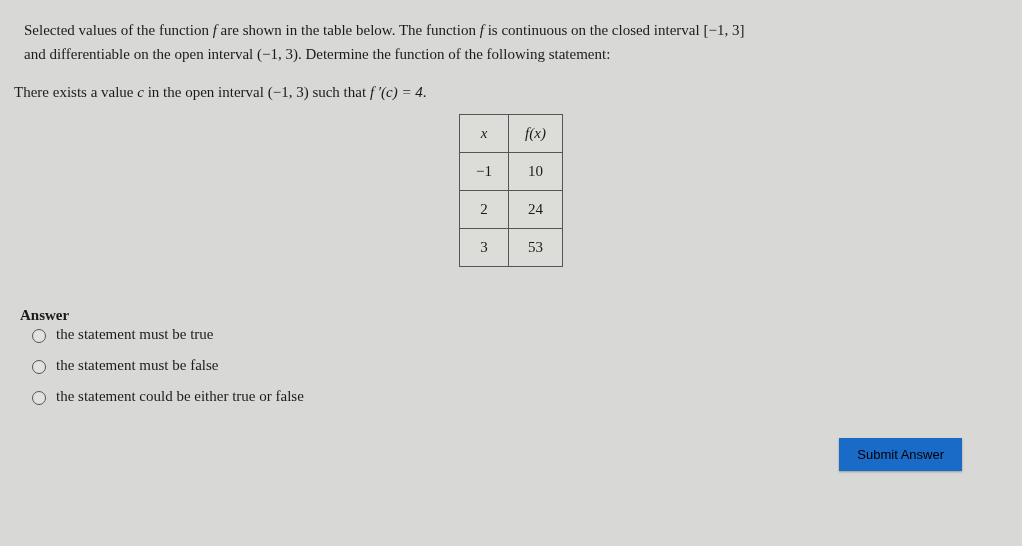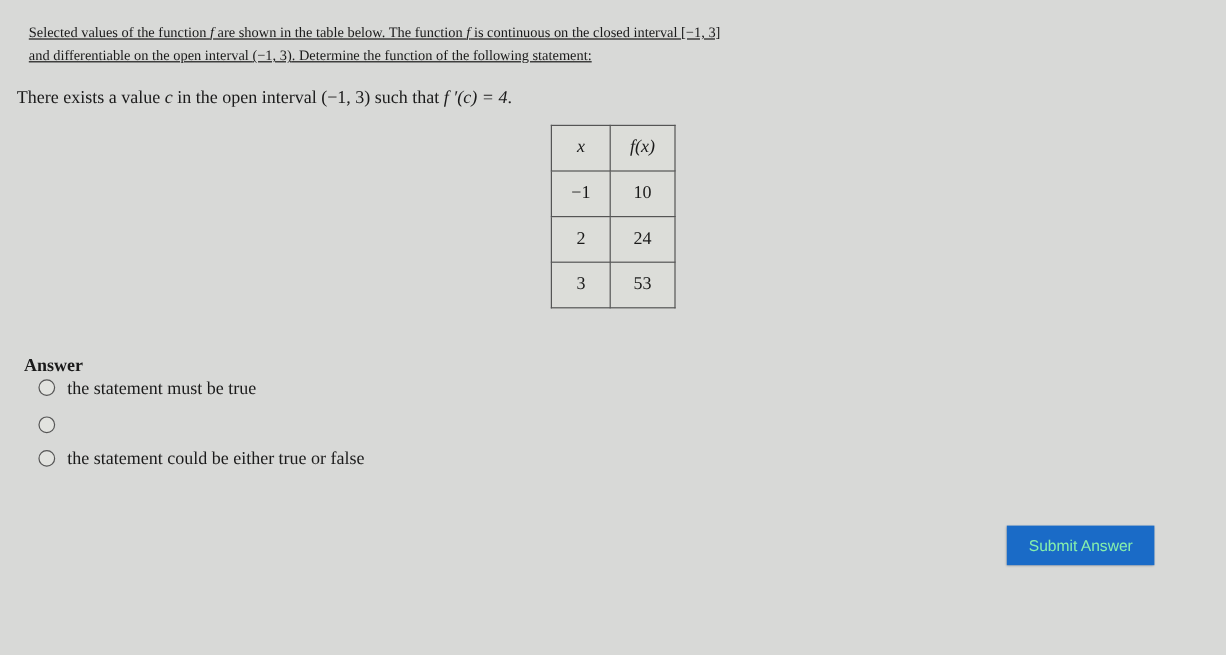--- a/index.html
+++ b/index.html
@@ -10,24 +10,23 @@
     body {
       font-family: Georgia, 'Times New Roman', serif;
       background: #d8d9d7;
       width: 1022px;
       height: 546px;
       padding: 18px 24px;
       color: #1a1a1a;
       position: relative;
     }
     .problem-text {
-      font-size: 12px;
+      font-size: 15px;
       line-height: 1.6;
       margin-bottom: 14px;
-      text-decoration: underline;
     }
     .statement-text {
       font-size: 15px;
       line-height: 1.6;
       margin-left: -10px;
       margin-bottom: 9px;
     }
     .math-f {
       font-style: italic;
       font-family: 'Times New Roman', serif;
@@ -60,40 +59,40 @@
       font-size: 15px;
       font-weight: bold;
       margin-bottom: 2px;
       margin-left: -4px;
     }
     .options {
       margin-left: 8px;
     }
     .option-row {
       display: flex;
-      align-items: flex-start;
+      align-items: flex-end;
       margin-bottom: 14px;
       font-size: 15px;
       cursor: pointer;
     }
     .radio {
       width: 14px;
       height: 14px;
       border: 1.5px solid #555;
       border-radius: 50%;
       margin-right: 10px;
       flex-shrink: 0;
       background: #e2e3df;
     }
     .submit-btn {
       position: absolute;
       right: 60px;
       top: 438px;
       background: #1a6bc7;
-      color: #86efac;
+      color: #000000;
       border: none;
       padding: 9px 18px;
       font-size: 13px;
       font-family: Arial, sans-serif;
       cursor: pointer;
       box-shadow: 0 1px 2px rgba(0,0,0,0.3);
     }
   </style>
 </head>
 <body>
@@ -133,20 +132,21 @@
 
 <div class="answer-label">Answer</div>
 
 <div class="options">
   <div class="option-row">
     <span class="radio"></span>
     <span>the statement must be true</span>
   </div>
   <div class="option-row">
     <span class="radio"></span>
+    <span>the statement must be false</span>
   </div>
   <div class="option-row">
     <span class="radio"></span>
     <span>the statement could be either true or false</span>
   </div>
 </div>
 
 <button class="submit-btn">Submit Answer</button>
 
 </body></html>

